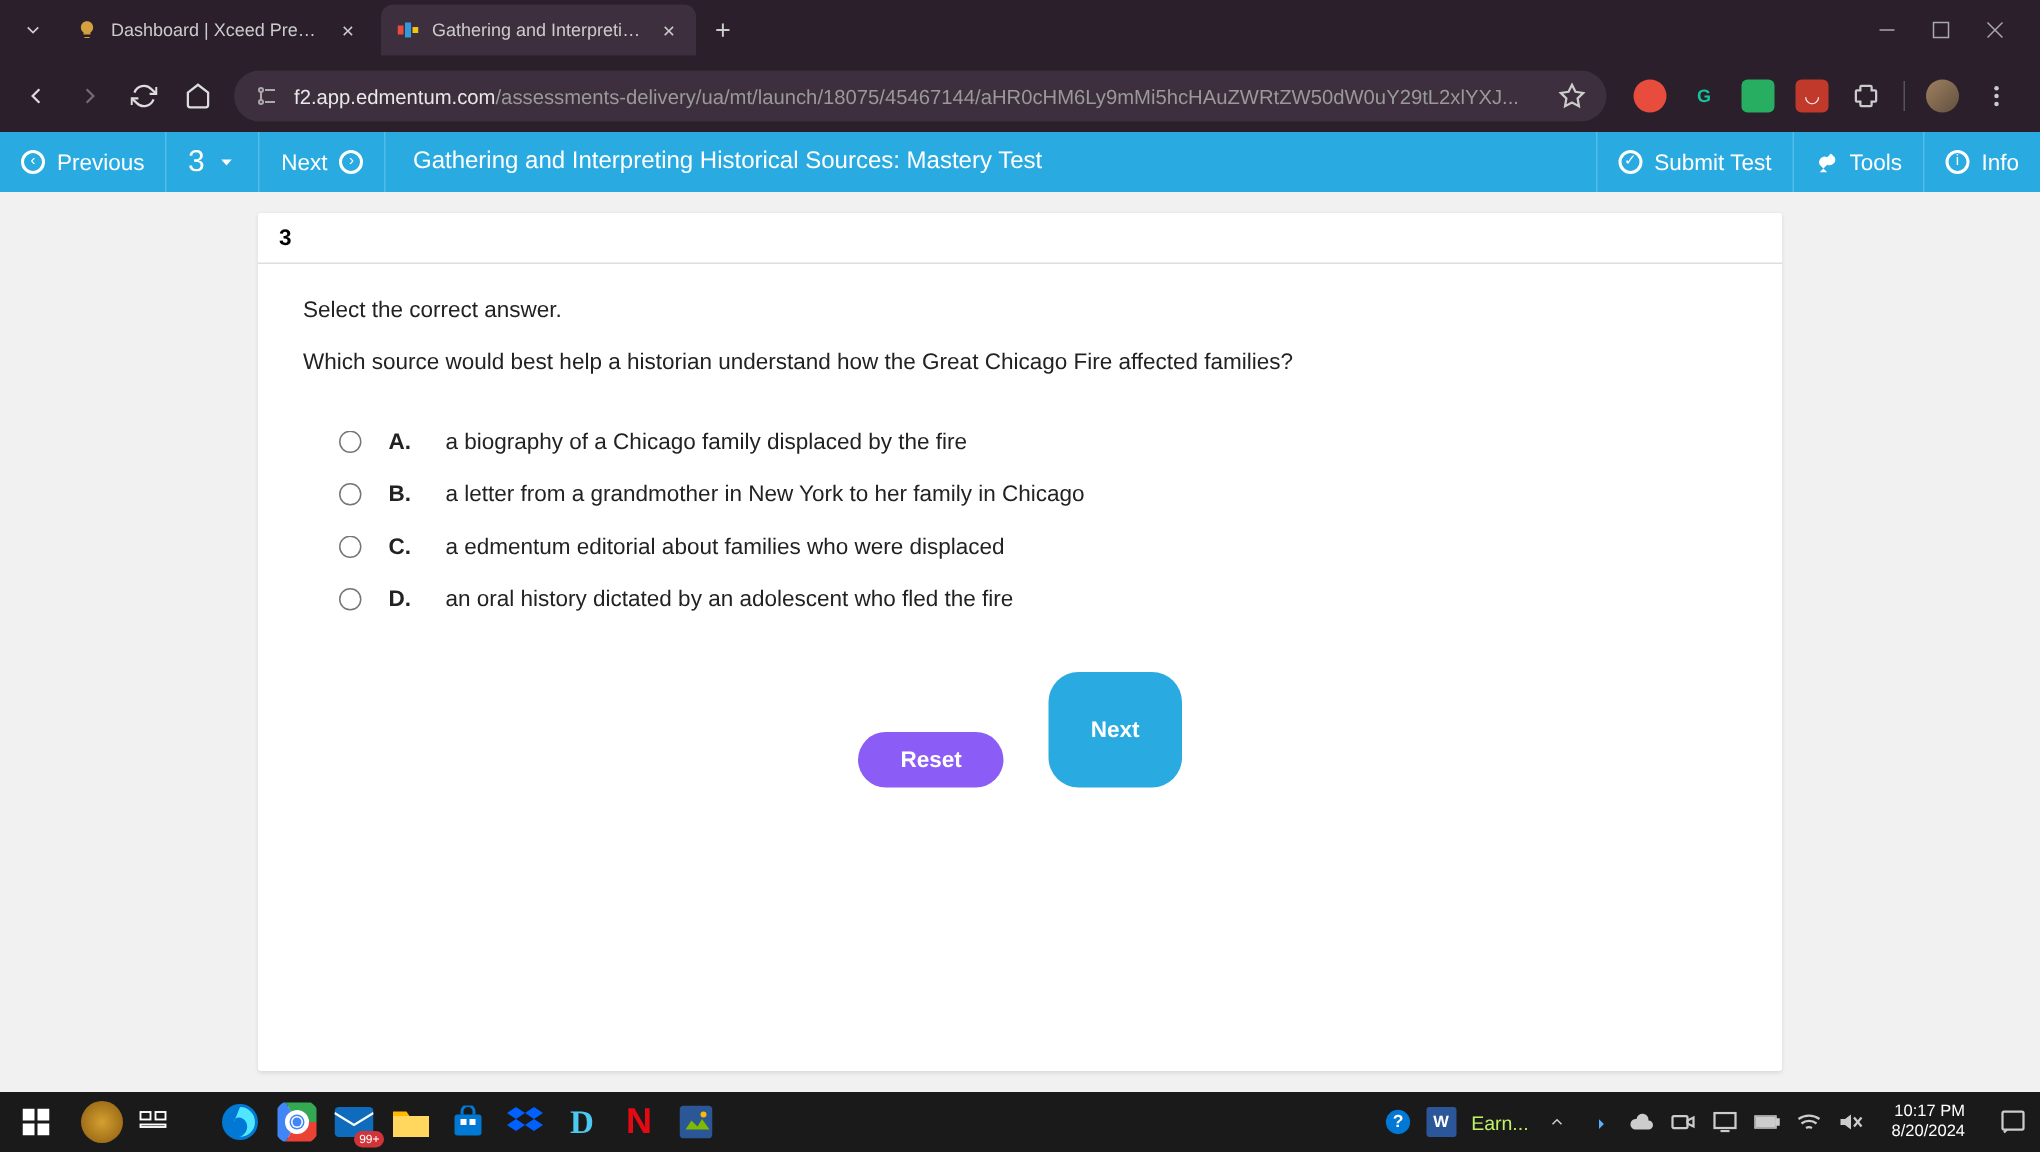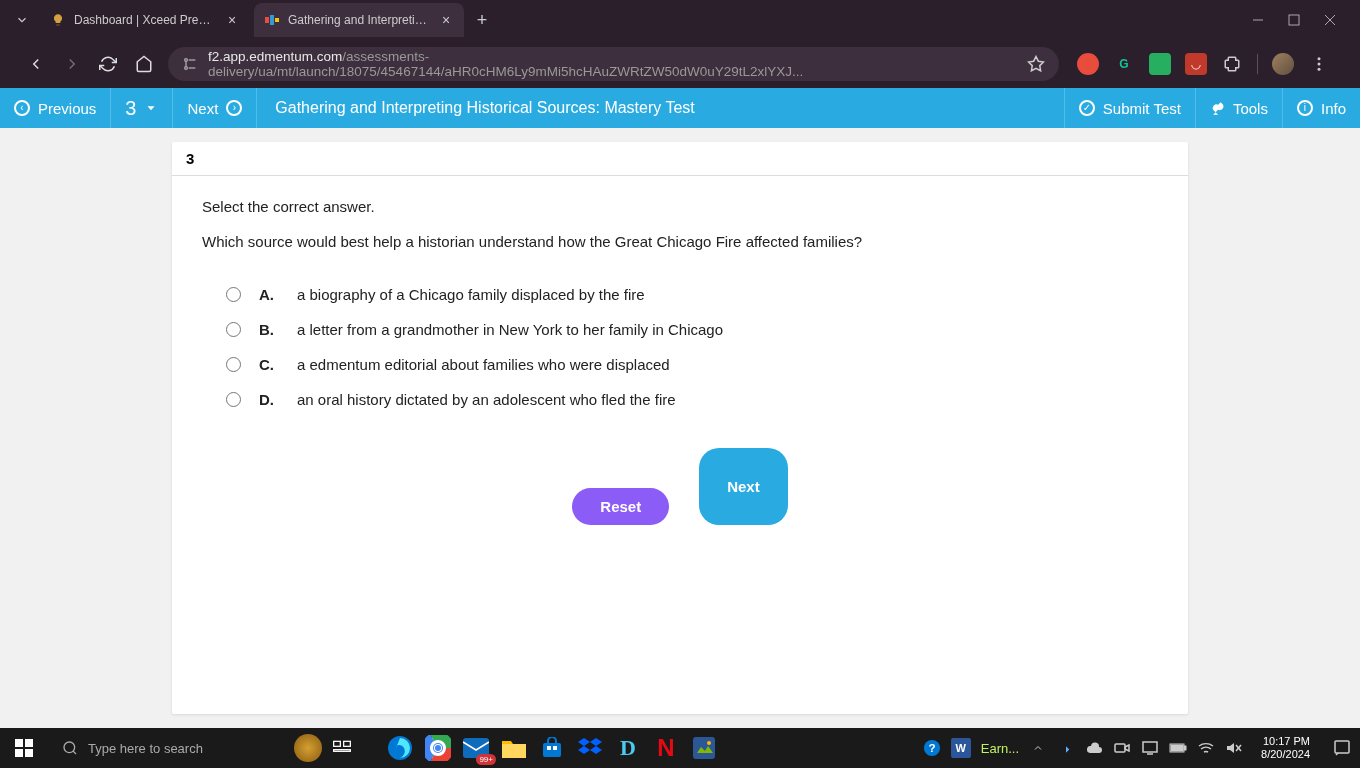--- a/index.html
+++ b/index.html
@@ -11,21 +11,21 @@
     .tab-dropdown { width: 28px; height: 28px; display: flex; align-items: center; justify-content: center; color: #ccc; cursor: pointer; border-radius: 6px; }
     .tab { display: flex; align-items: center; height: 34px; padding: 0 10px; border-radius: 8px 8px 0 0; color: #ccc; font-size: 12px; max-width: 210px; gap: 8px; }
     .tab.active { background: #3d2f3d; }
     .tab .favicon { width: 16px; height: 16px; flex-shrink: 0; display: flex; align-items: center; justify-content: center; }
     .tab .tab-title { white-space: nowrap; overflow: hidden; text-overflow: ellipsis; flex: 1; }
     .tab .close-x { width: 16px; height: 16px; display: flex; align-items: center; justify-content: center; font-size: 14px; }
     .new-tab-btn { width: 28px; height: 28px; display: flex; align-items: center; justify-content: center; color: #ccc; font-size: 18px; }
     .window-controls { margin-left: auto; display: flex; gap: 24px; padding-right: 16px; color: #888; }
     .window-controls span { cursor: pointer; }
     
-    .nav-bar { display: flex; align-items: center; height: 48px; padding: 0 24px; gap: 12px; }
+    .nav-bar { display: flex; align-items: center; height: 48px; padding: 0 12px; gap: 12px; text-align: right; }
     .nav-btn { width: 24px; height: 24px; display: flex; align-items: center; justify-content: center; color: #ccc; cursor: pointer; }
     .address-bar { flex: 1; background: #3d2f3d; height: 34px; border-radius: 17px; display: flex; align-items: center; padding: 0 14px; gap: 10px; color: #ccc; font-size: 13.5px; }
     .address-bar .secure { font-size: 13px; color: #aaa; }
     .url-host { color: #e8e8e8; }
     .url-path { color: #999; }
     .ext-icons { display: flex; gap: 14px; align-items: center; padding: 0 6px; }
     .ext-ico { width: 22px; height: 22px; border-radius: 50%; display: flex; align-items: center; justify-content: center; font-size: 12px; }
     
     
     .page { background: #f1f1f1; height: 640px; display: flex; flex-direction: column; }
@@ -252,27 +252,20 @@
 
 <div class="taskbar">
   <div class="start-btn">
     <svg width="18" height="18" viewBox="0 0 18 18" fill="#fff">
         <rect x="0" y="0" width="8" height="8"></rect>
         <rect x="10" y="0" width="8" height="8"></rect>
         <rect x="0" y="10" width="8" height="8"></rect>
         <rect x="10" y="10" width="8" height="8"></rect>
       </svg>
   </div>
-  <div class="search-box">
-    <svg width="16" height="16" viewBox="0 0 24 24" fill="none" stroke="#aaa" stroke-width="2">
-        <circle cx="11" cy="11" r="8"></circle>
-        <line x1="21" y1="21" x2="16.65" y2="16.65"></line>
-      </svg>
-    <span>Type here to search</span>
-  </div>
   <div class="task-ico" style="width:40px">
       <div style="width:28px;height:28px;border-radius:50%;background:radial-gradient(circle,#d4a030,#8b5a10)"></div>
     </div>
   <div class="task-ico">
       <svg width="20" height="20" viewBox="0 0 24 24" fill="none" stroke="#fff" stroke-width="1.5">
         <rect x="2" y="4" width="8" height="6"></rect>
         <rect x="14" y="4" width="8" height="6"></rect>
         <rect x="2" y="14" width="20" height="2"></rect>
       </svg>
     </div>

